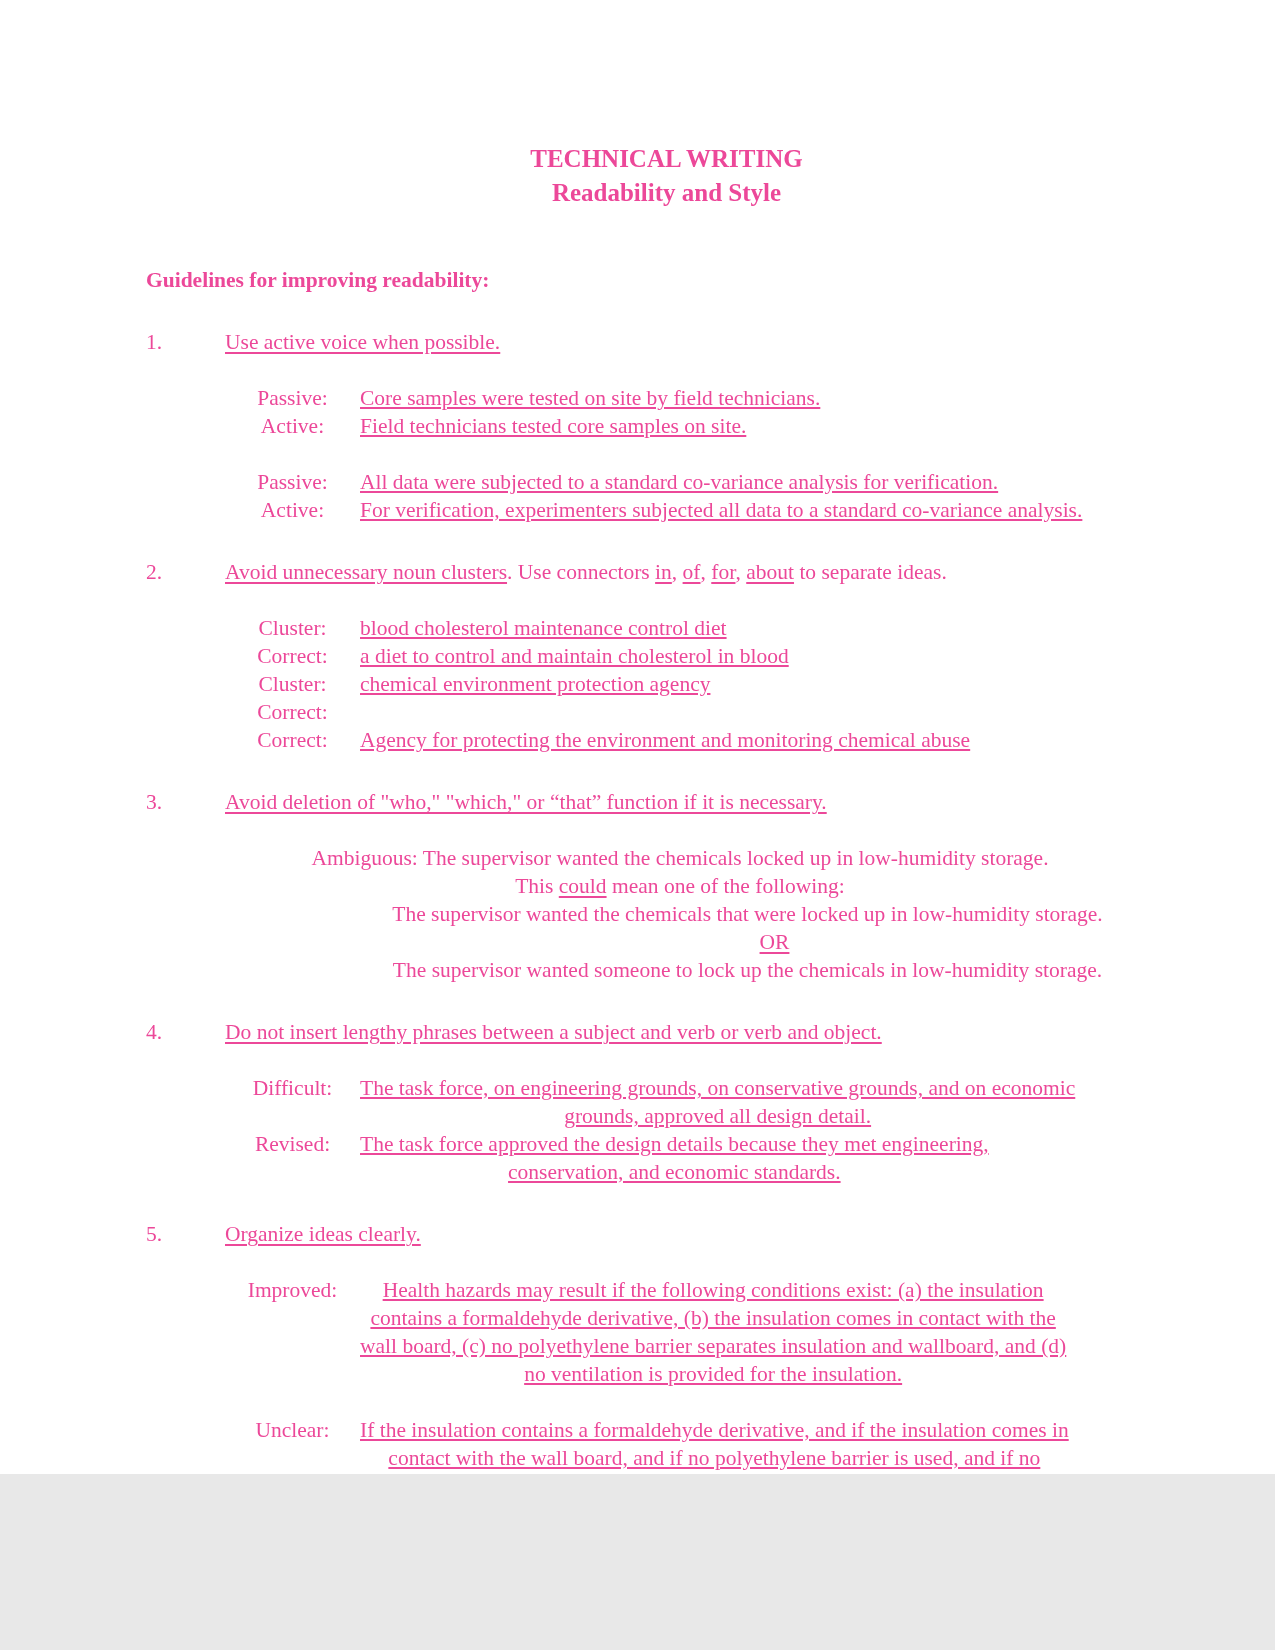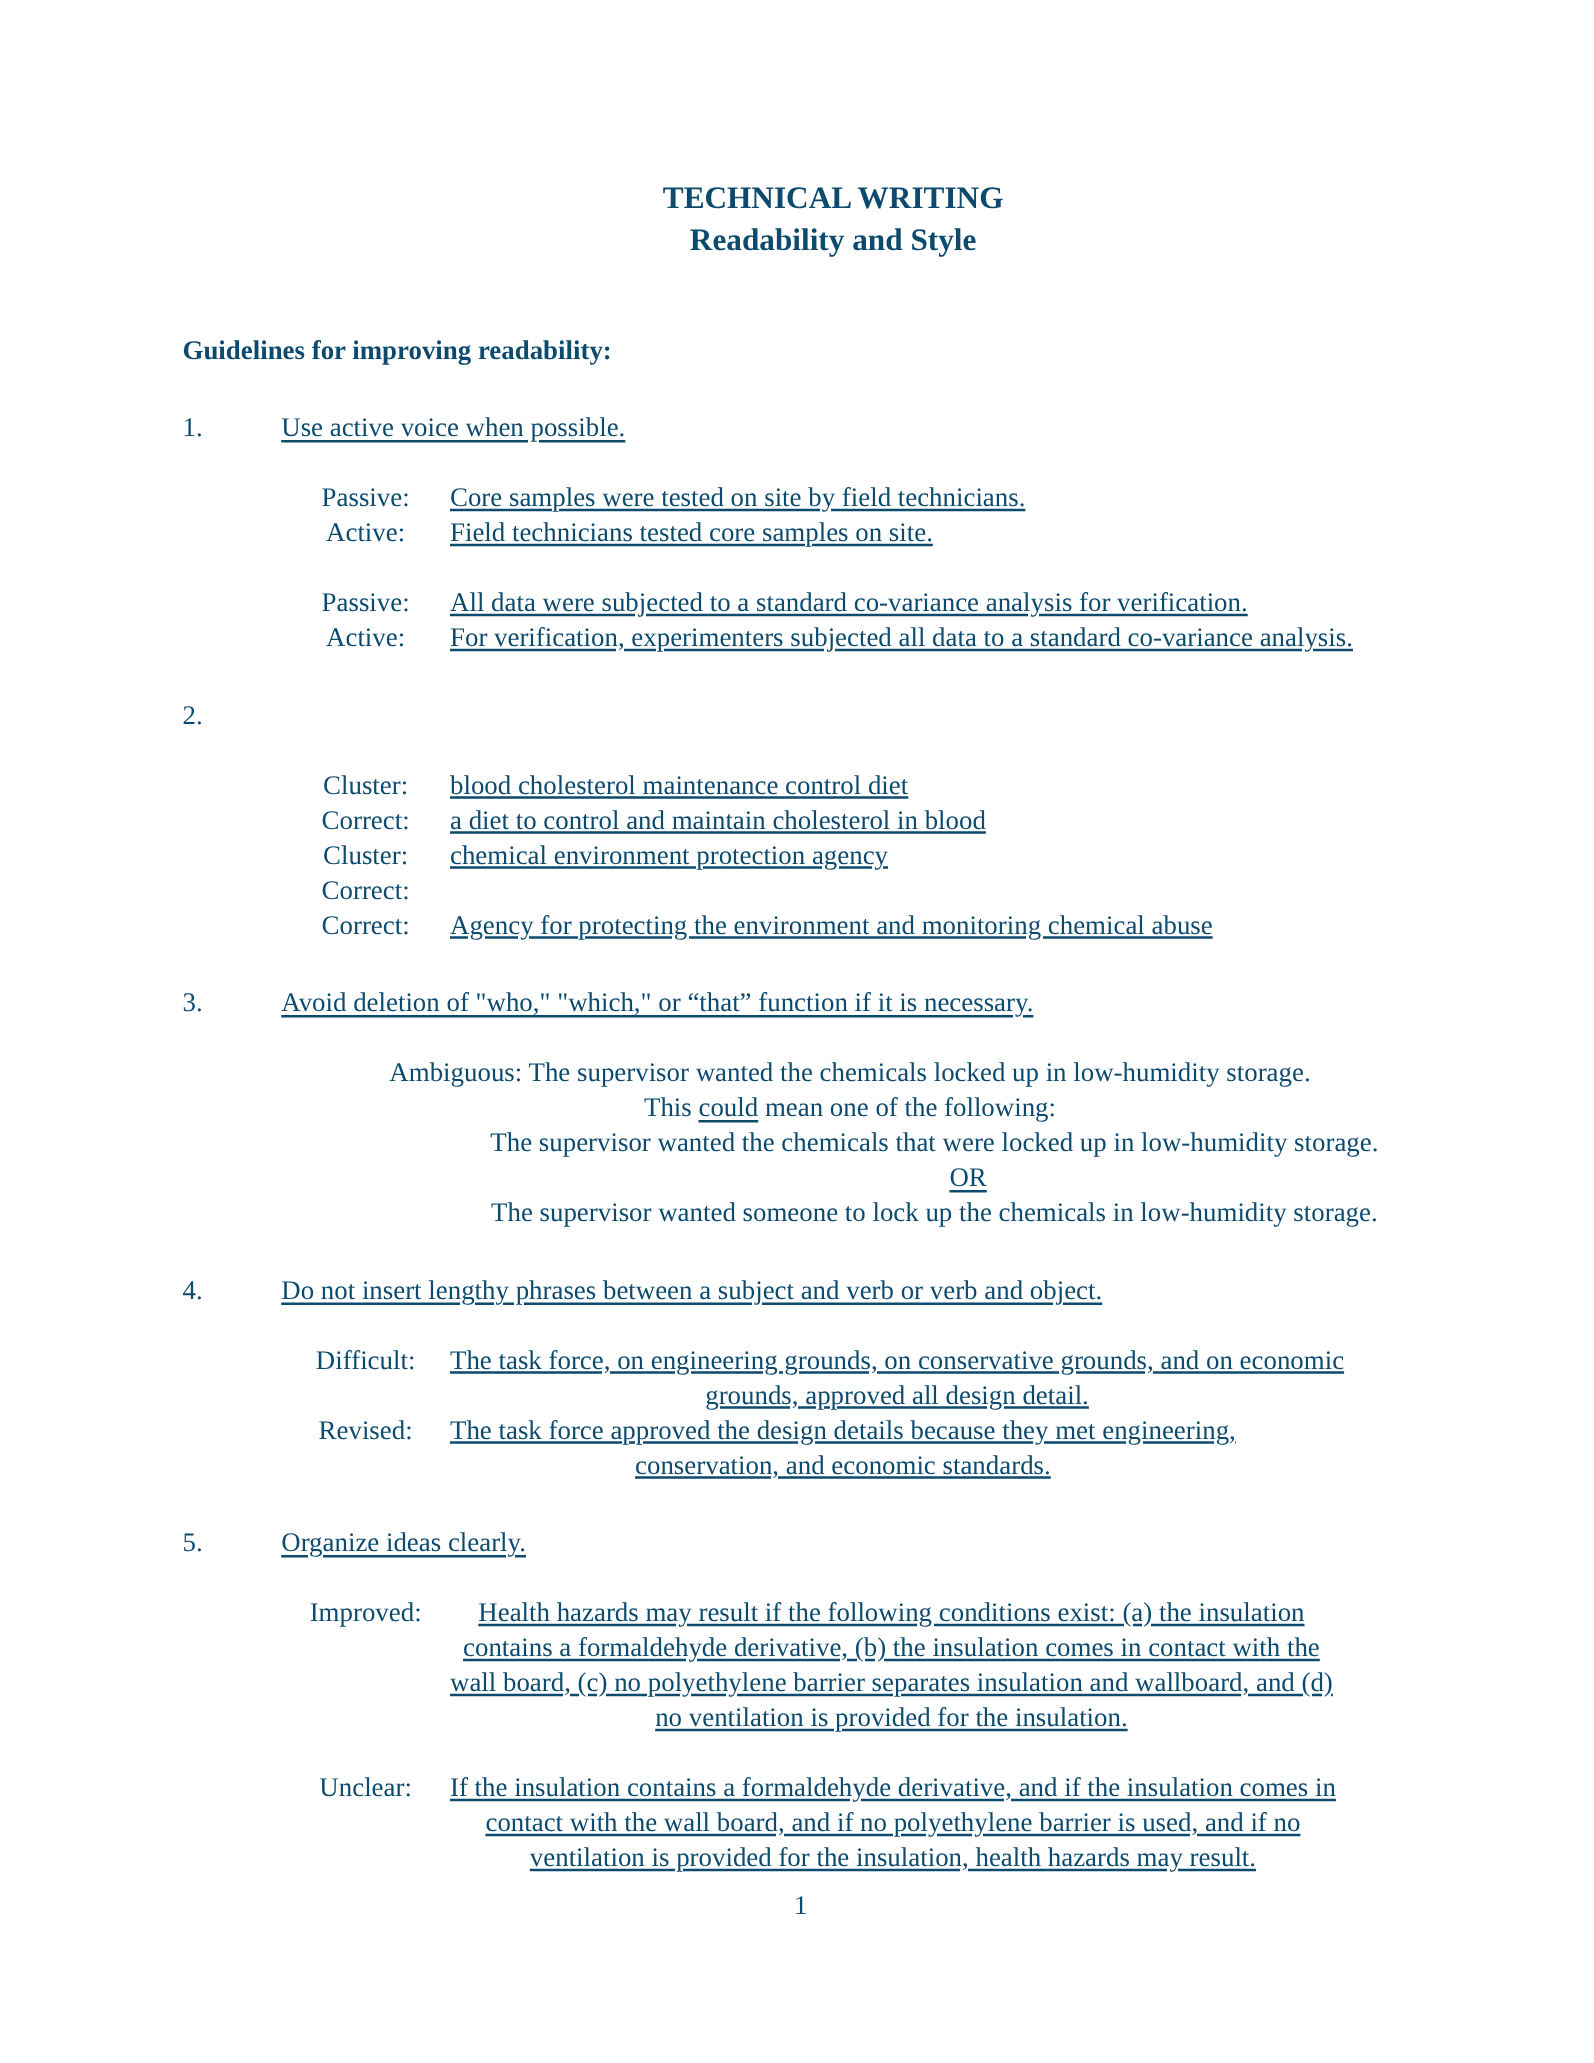--- a/index.html
+++ b/index.html
@@ -1,21 +1,21 @@
 <!DOCTYPE html>
 <html><head>
 <meta charset="utf-8">
 <style>
   html,body{margin:0;padding:0;background:#e8e8e8;}
   .page{
     position:relative;
-    width:1275px;height:1650px;
+    width:1275px;height:1474px;
     margin:0 auto;
     background:#ffffff;
-    color:#0c4a6e;
+    color:#ec4899;
     font-family:"Liberation Serif","DejaVu Serif",serif;
     font-size:21.5px;line-height:28px;
     box-sizing:border-box;
     padding:0 140px 0 146px;
     overflow:hidden;
   }
   .title-block{padding-top:142px;text-align:center;padding-left:52px;}
   .doc-title,.doc-subtitle{
     font-size:25px;line-height:34px;font-weight:bold;margin:0;
     white-space:pre;
@@ -70,20 +70,21 @@
       <div class="row">
         <span class="row-label">Active:</span>
         <span class="row-text">For verification, experimenters subjected all data to a standard co-variance analysis.</span>
       </div>
     </div>
   </section>
 
   <section class="sec">
     <div class="sec-head">
       <span class="sec-num">2.</span>
+      <span class="sec-head-text"><span class="u">Avoid unnecessary noun clusters</span><span>. Use connectors </span><span class="u">in</span><span>, </span><span class="u">of</span><span>, </span><span class="u">for</span><span>, </span><span class="u">about</span><span> to separate ideas.</span></span>
     </div>
     <div class="group">
       <div class="row">
         <span class="row-label">Cluster:</span>
         <span class="row-text">blood cholesterol maintenance control diet</span>
       </div>
       <div class="row">
         <span class="row-label">Correct:</span>
         <span class="row-text">a diet to control and maintain cholesterol in blood</span>
       </div>

